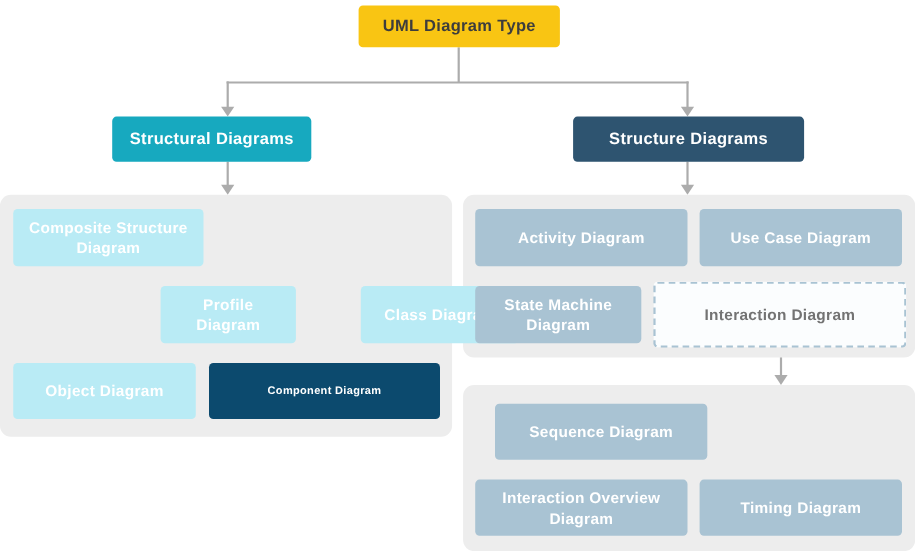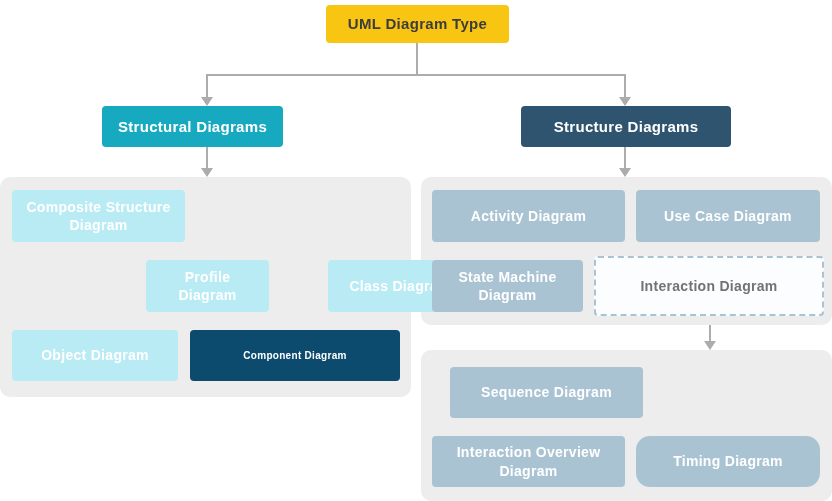--- a/index.html
+++ b/index.html
@@ -114,15 +114,15 @@
   <div class="node node-highlight" style="left:190px; top:330px; width:210px; height:51px;">Component Diagram</div>
 
   <div class="node node-bluegray" style="left:432px; top:190px; width:193px; height:52px;">Activity Diagram</div>
   <div class="node node-bluegray" style="left:636px; top:190px; width:184px; height:52px;">Use Case Diagram</div>
 
   <div class="node node-bluegray" style="left:432px; top:260px; width:151px; height:52px;">State Machine Diagram</div>
   <div class="node node-dashed" style="left:594px; top:256px; width:230px; height:60px;">Interaction Diagram</div>
 
   <div class="node node-bluegray" style="left:432px; top:367px; width:193px; height:51px;margin-left:18px;">Sequence Diagram</div>
   <div class="node node-bluegray" style="left:432px; top:436px; width:193px; height:51px;">Interaction Overview Diagram</div>
-  <div class="node node-bluegray" style="left:636px; top:436px; width:184px; height:51px;border-radius:14px;">Timing Diagram</div>
+  <div class="node node-bluegray" style="left:636px; top:436px; width:184px; height:51px;">Timing Diagram</div>
 
 </div>
 
 </body></html>

